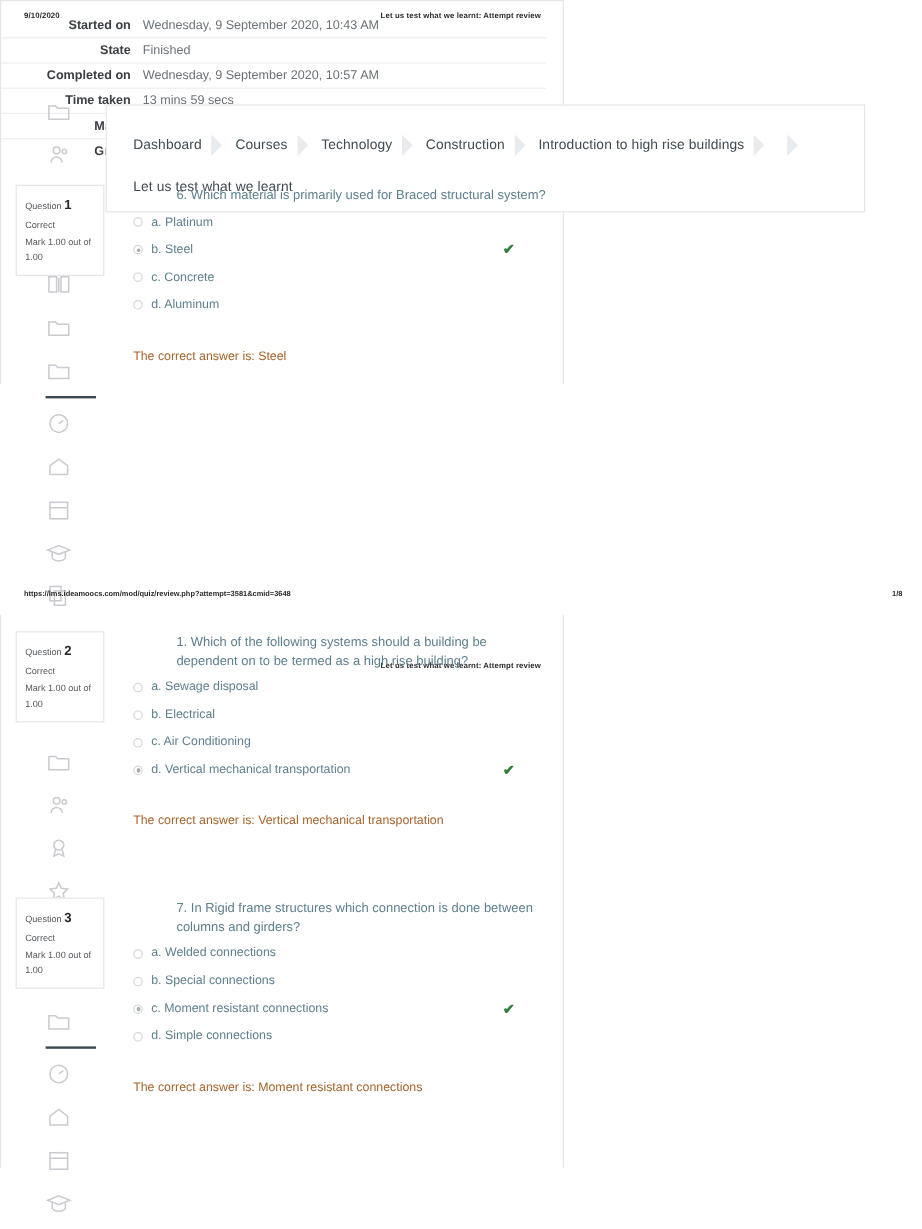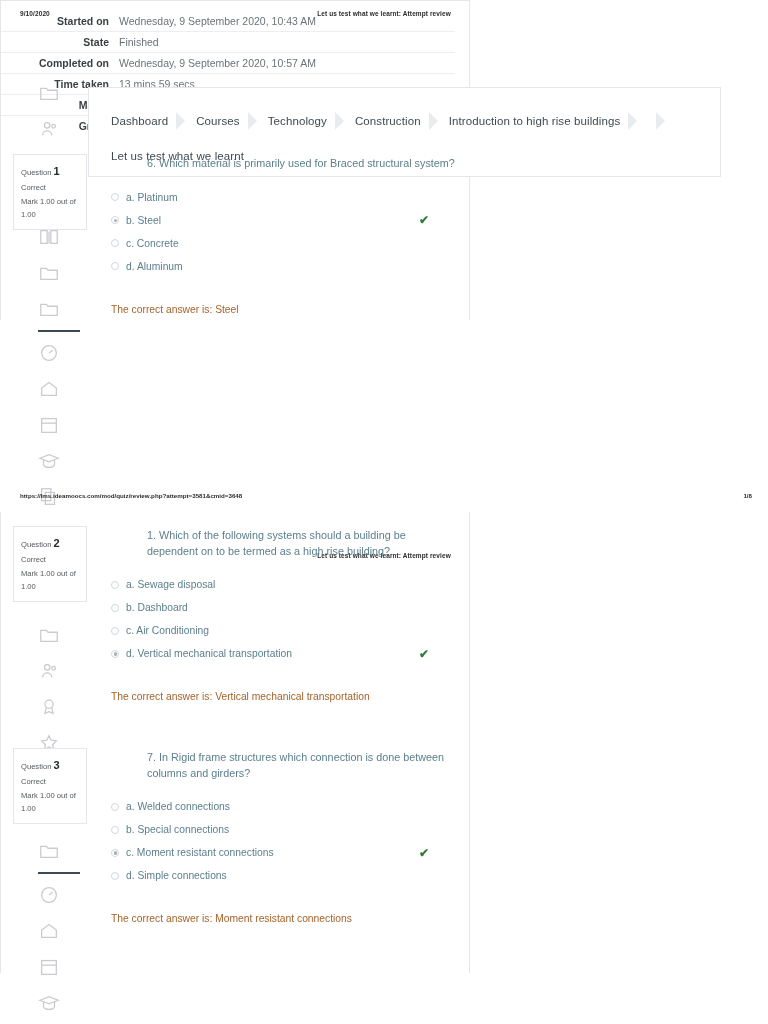--- a/index.html
+++ b/index.html
@@ -152,21 +152,21 @@
   .qinfo .qmark { display: block; }
 
   .qbody { margin-left: 110px; padding-right: 10px; }
   .qtext {
     font-size: 10.8px;
     line-height: 1.45;
     color: #5b7f8c;
     padding-top: 2px;
     margin-left: 36px;
   }
-  .answers { margin-top: 14px; }
+  .answers { margin-top: 2px; }
   .ans {
     display: flex;
     align-items: center;
     height: 23px;
     position: relative;
   }
   .radio {
     width: 8px; height: 8px;
     border: 1px solid #d3d7da;
     border-radius: 50%;
@@ -511,21 +511,21 @@
       </div>
       <div class="qbody">
         <div class="qtext" style="max-width:300px">1. Which of the following systems should a building be dependent on to be termed as a high rise building?</div>
         <div class="answers">
           <div class="ans">
             <span class="radio"></span>
             <span class="ans-label">a. Sewage disposal</span>
           </div>
           <div class="ans">
             <span class="radio"></span>
-            <span class="ans-label">b. Dashboard</span>
+            <span class="ans-label">b. Electrical</span>
           </div>
           <div class="ans">
             <span class="radio"></span>
             <span class="ans-label">c. Air Conditioning</span>
           </div>
           <div class="ans">
             <span class="radio checked"></span>
             <span class="ans-label">d. Vertical mechanical transportation</span>
             <span class="tick">✔</span>
           </div>

